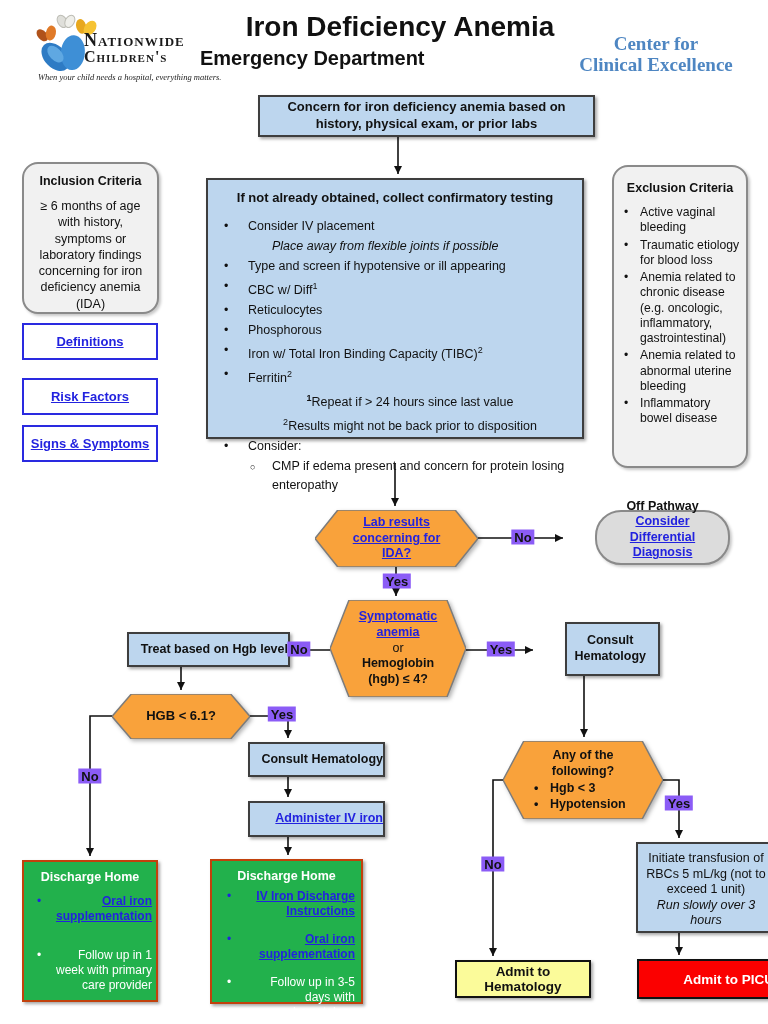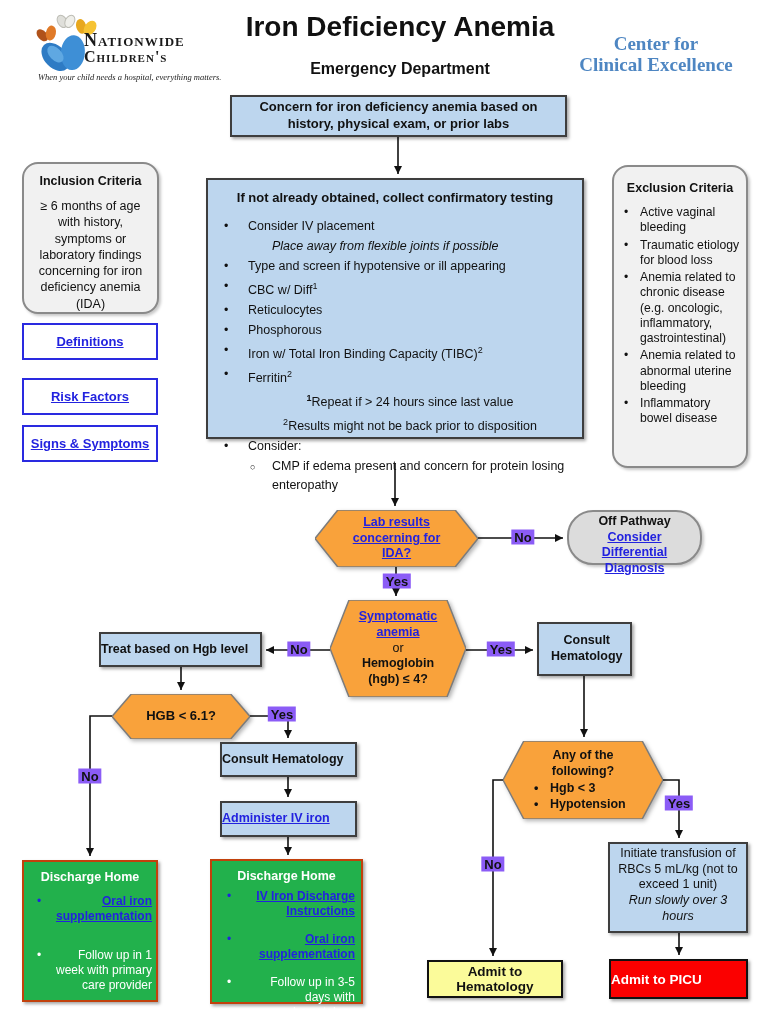--- a/index.html
+++ b/index.html
@@ -5,32 +5,32 @@
   html,body{margin:0;padding:0;}
   body{font-family:"Liberation Sans", sans-serif; background:#ffffff; color:#111;}
   #canvas{position:relative; width:768px; height:1024px; background:#fff; overflow:hidden;}
 
   
   .abs{position:absolute; box-sizing:border-box;}
   .node{position:absolute; box-sizing:border-box; z-index:2;}
   .blue{background:#BDD6EE; border:2px solid #3E3E3E; box-shadow:2px 2px 3px rgba(0,0,0,.35);}
   .grayRound{background:#F1F1F1; border:2px solid #8a8a8a; border-radius:16px; box-shadow:2px 2px 3px rgba(0,0,0,.22);}
   .green{background:#22B14C; border:2px solid #c2410c; box-shadow:2px 2px 3px rgba(0,0,0,.35); color:#fff;}
-  .flexc{display:flex; align-items:center; justify-content:flex-start; text-align:center;}
+  .flexc{display:flex; align-items:center; justify-content:flex-end; text-align:center;margin-left:28px;}
   .bold{font-weight:700;}
   .f125{font-size:12.5px; line-height:1.25;}
   .f13{font-size:13px; line-height:1.3;}
   .lnk{color:#2222DF; font-weight:700; text-decoration:underline; cursor:pointer;}
 
   
   .logo-name1{position:absolute; left:84px; top:30px; font-family:"Liberation Serif", serif; font-variant:small-caps; font-weight:600; font-size:18px; letter-spacing:1px; white-space:nowrap; color:#1a1a1a;}
   .logo-name2{position:absolute; left:84px; top:48px; width:118px; font-family:"Liberation Serif", serif; font-variant:small-caps; font-weight:600; font-size:16px; letter-spacing:1px; color:#1a1a1a;}
   .logo-tag{position:absolute; left:38px; top:72px; font-family:"Liberation Serif", serif; font-style:italic; font-size:8.5px; white-space:nowrap; color:#222;}
   .main-title{position:absolute; left:200px; top:11px; width:400px; text-align:center; font-weight:700; font-size:28px;}
-  .sub-title{position:absolute; left:200px; top:60px; width:400px; text-align:center; font-weight:700; font-size:16px;}
+  .sub-title{position:absolute; left:200px; top:47px; width:400px; font-weight:700; font-size:20px;}
   .cce{position:absolute; left:577px; top:33px; width:158px; text-align:center; font-family:"Liberation Serif", serif; font-weight:600; font-size:19px; line-height:21px; color:#4E86C2;}
 
   
   .t-title{font-weight:700; font-size:13px; text-align:center; margin:10px 8px 12px 8px;}
   .t-item{position:relative; padding-left:40px; margin:1px 6px 1px 0; font-size:12.5px; line-height:19px;}
   .t-item::before{content:"\2022"; position:absolute; left:16px; top:0; font-size:12.5px;}
   .t-note{padding-left:64px; font-style:italic; font-size:12.5px; line-height:19px;}
   .t-fn{text-align:center; font-size:12.5px; line-height:19px; padding-left:30px;}
   .t-sub{position:relative; padding-left:64px; margin-right:10px; font-size:12.5px; line-height:19px;}
   .t-sub::before{content:"\25CB"; position:absolute; left:42px; top:1px; font-size:9px;}

